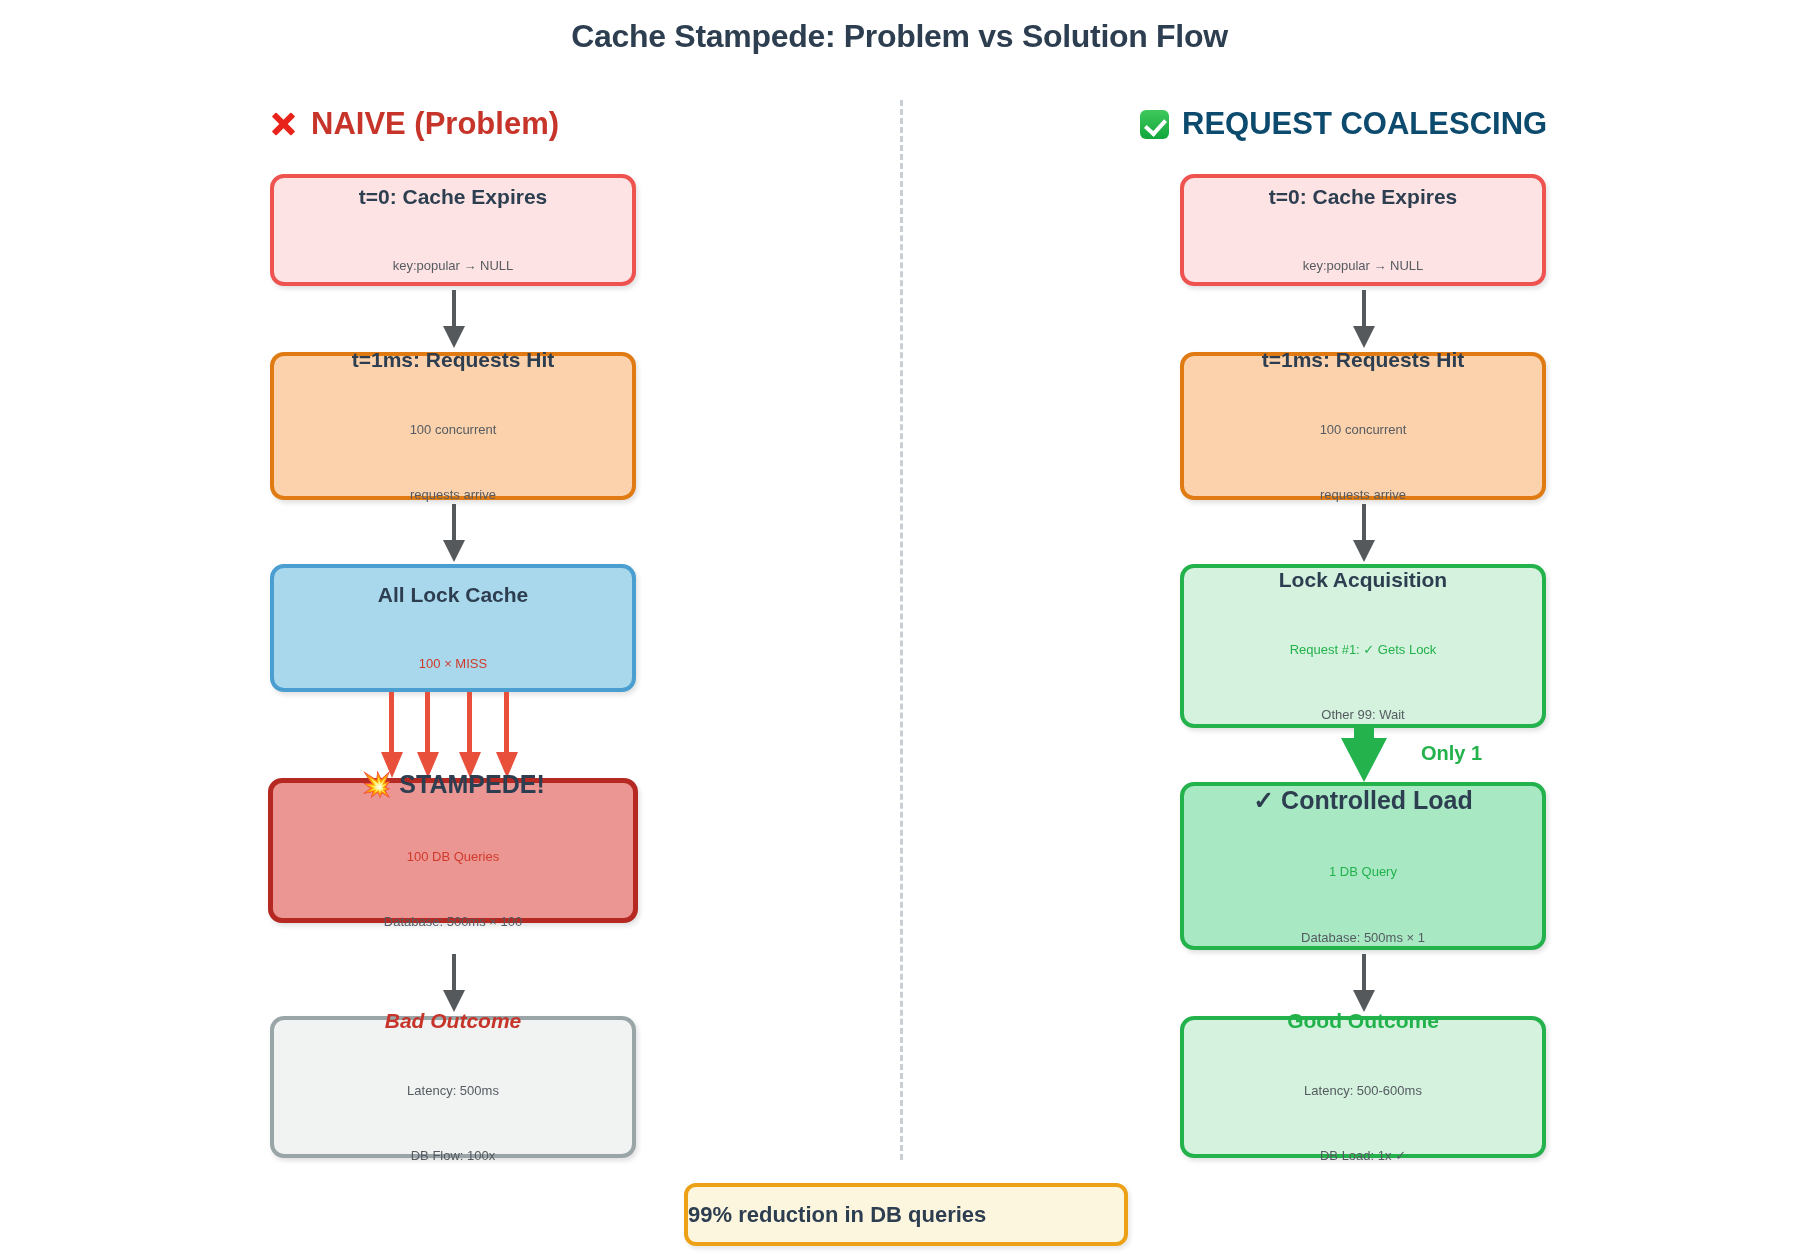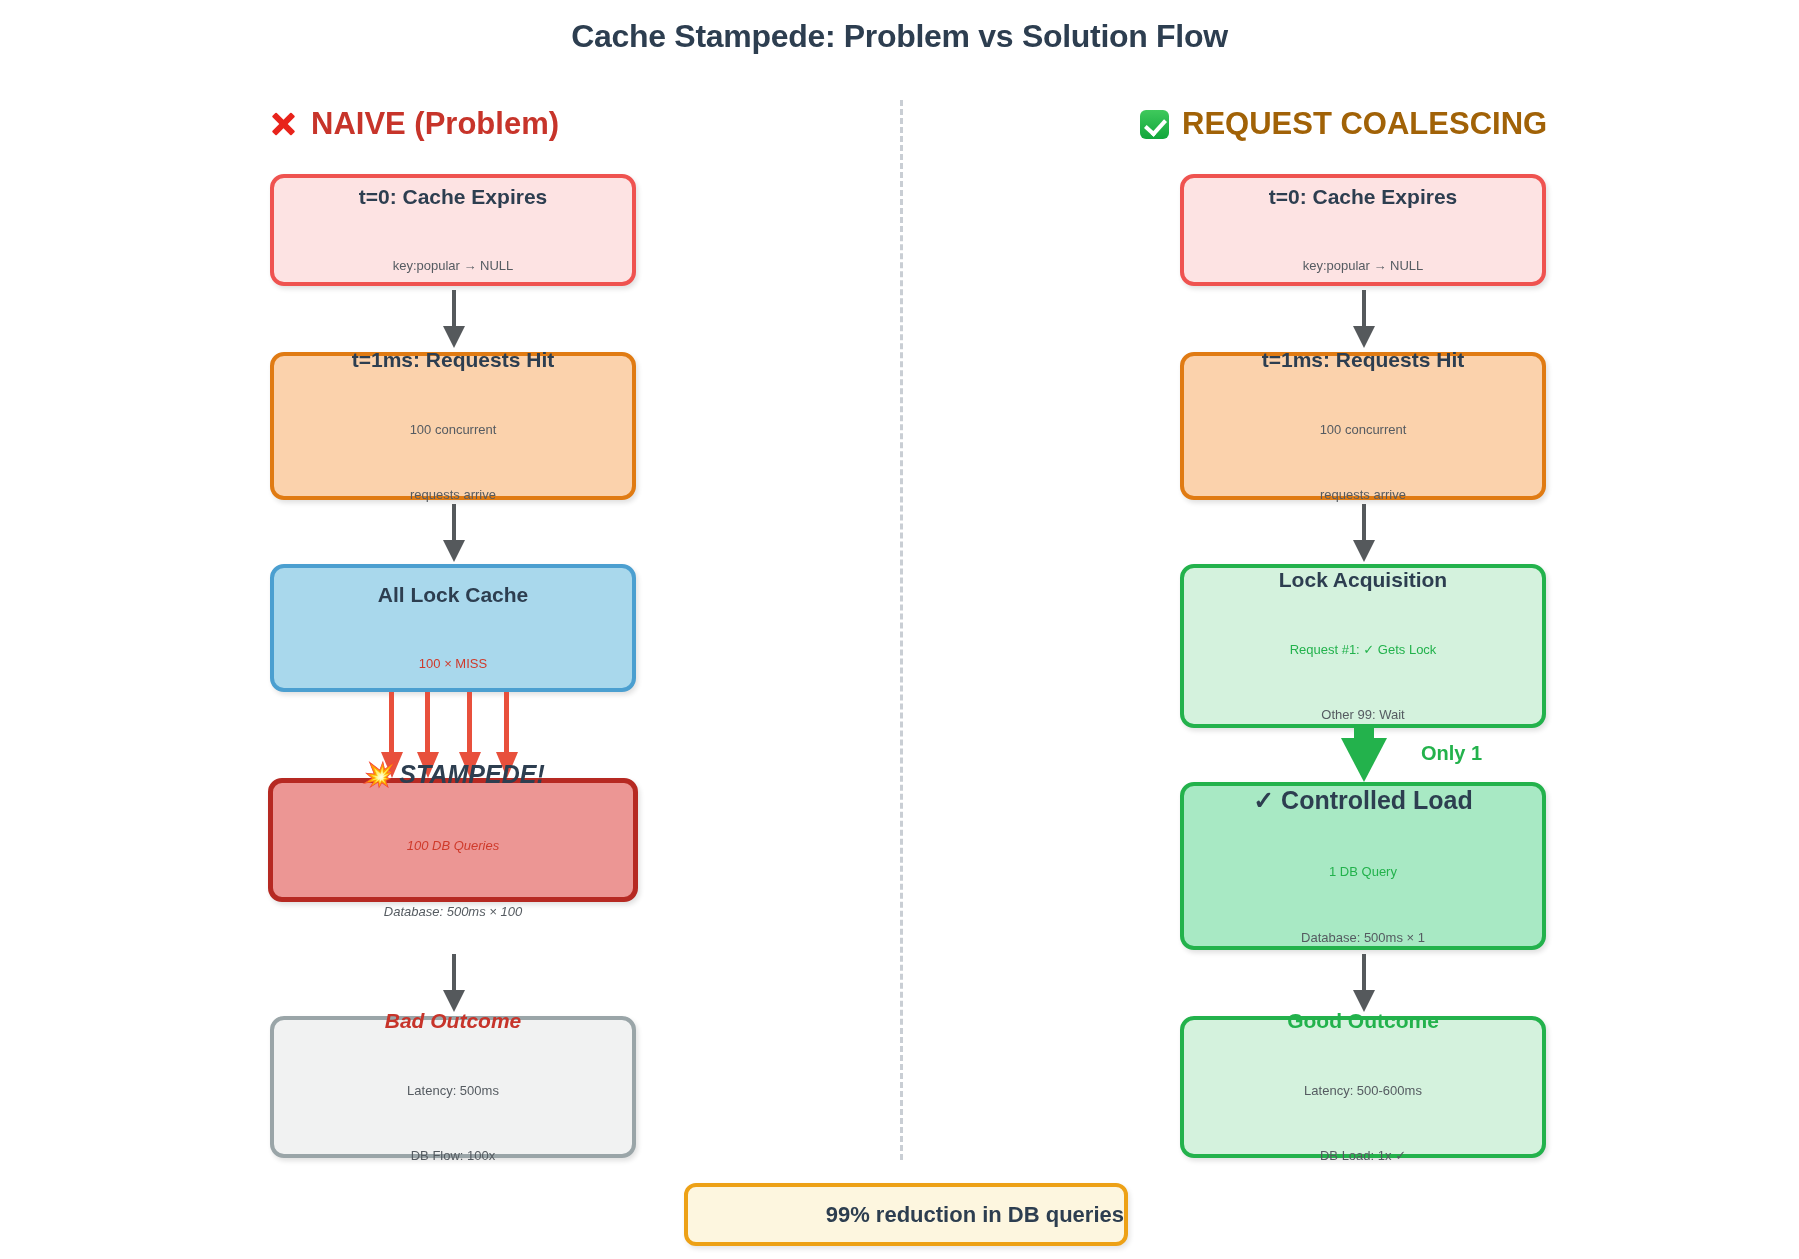--- a/index.html
+++ b/index.html
@@ -33,21 +33,21 @@
     position: absolute;
     top: 106px;
     font-size: 31px;
     font-weight: bold;
     display: flex;
     align-items: center;
     gap: 13px;
     white-space: nowrap;
   }
   #header-left  { left: 268px; color: #c7342a; }
-  #header-right { left: 1140px; color: #a16207; justify-content: space-between; }
+  #header-right { left: 1140px; color: #0c4a6e; justify-content: space-between; }
 
   
   .x-mark {
     position: relative;
     width: 30px; height: 30px;
     display: inline-block;
     flex: 0 0 auto;
   }
   .x-mark::before, .x-mark::after {
     content: "";
@@ -197,21 +197,21 @@
   
   #footer-badge {
     position: absolute;
     left: 684px; top: 1183px;
     width: 444px; height: 63px;
     background: #fdf6df;
     border: 4px solid #eda116;
     border-radius: 12px;
     display: flex;
     align-items: center;
-    justify-content: flex-end;
+    justify-content: flex-start;
     font-size: 22px;
     font-weight: bold;
     color: #2d3e50;
     box-shadow: 2px 3px 5px rgba(0,0,0,0.10);
     white-space: nowrap;
   }
 </style>
 </head>
 <body>
 
@@ -267,21 +267,21 @@
   </div>
   <div class="arrow-red" style="left:459px; top:692px; height:86px;">
     <div class="shaft" style="height:60px;"></div>
       <div class="head"></div>
   </div>
   <div class="arrow-red" style="left:496px; top:692px; height:86px;">
     <div class="shaft" style="height:60px;"></div>
       <div class="head"></div>
   </div>
 
-  <div class="node n-red" style="left:268px; top:778px; width:370px; height:124px;font-style:italic;">
+  <div class="node n-red" style="left:268px; top:778px; width:370px; height:145px;">
     <div class="t-title" style="font-size:25px;">💥 STAMPEDE!</div>
     <div class="t-sub sub-red">100 DB Queries</div>
     <div class="t-sub">Database: 500ms × 100</div>
   </div>
 
   <div class="arrow-gray" style="left:443px; top:954px; height:58px;">
     <div class="shaft" style="height:36px;"></div>
     <div class="head"></div>
   </div>
 

